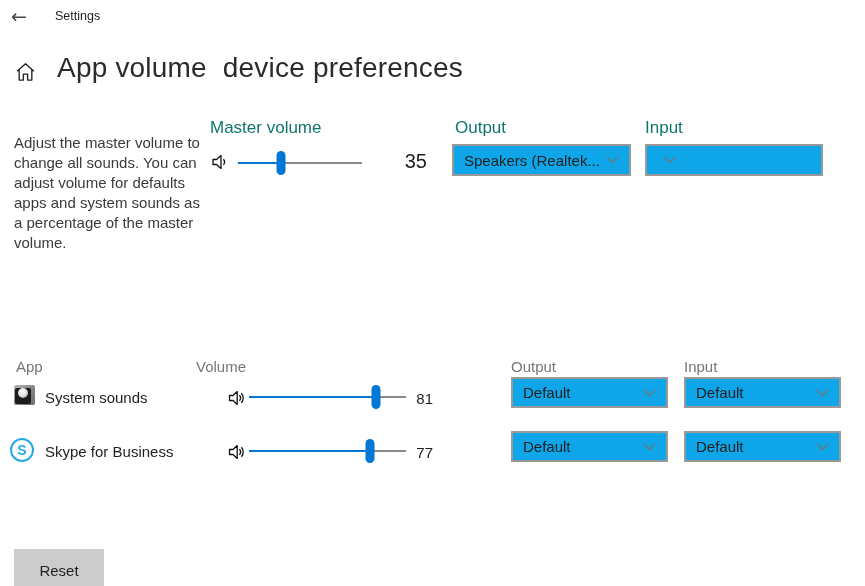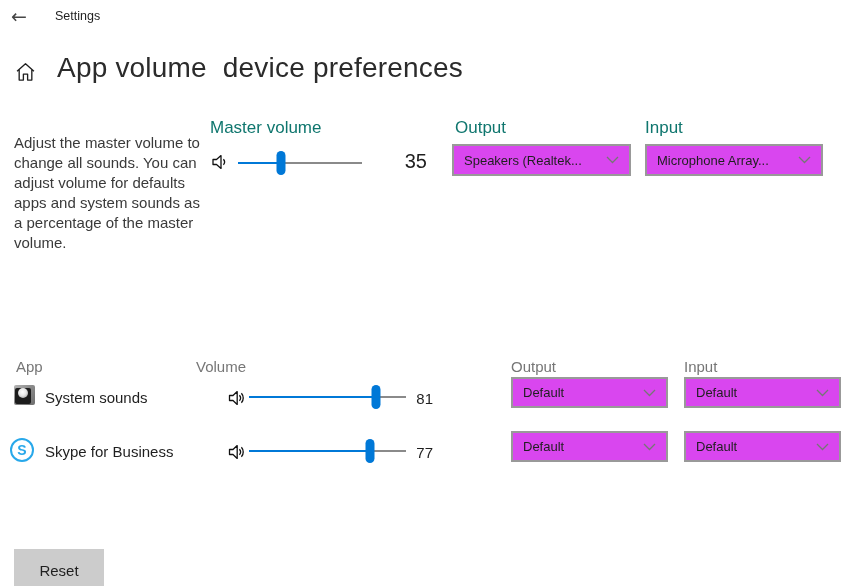--- a/index.html
+++ b/index.html
@@ -23,22 +23,22 @@
 
   
   .description { left:14px; top:133px; width:192px; font-size:15px; line-height:20px; color:#3a3a3a; }
 
   
   .field-label { font-size:17px; color:#0f766e; }
   .muted-label { font-size:15px; color:#767676; }
 
   
   .dropdown { display:flex; align-items:center; justify-content:space-between;
-              background:#d946ef; border:2px solid #999999; padding:0 10px 0 10px;
-              font-size:13px; color:#1f1f1f; cursor:default; }
+              background:#0ea5e9; border:2px solid #999999; padding:0 10px 0 10px;
+              font-size:15px; color:#1f1f1f; cursor:default; }
   .dropdown .dd-text { overflow:hidden; white-space:nowrap; }
   .dropdown svg { flex:0 0 auto; margin-left:6px; }
 
   
   .slider { height:26px; cursor:pointer; }
   .slider .track { position:absolute; left:0; right:0; top:12px; height:2px; background:#8a8a8a; }
   .slider .fill  { position:absolute; left:0; top:12px; height:2px; background:#0078d7; width:var(--pct,0%); }
   .slider .thumb { position:absolute; top:1px; width:9px; height:24px; border-radius:4.5px;
                    background:#0078d7; left:var(--pct,0%); transform:translateX(-50%); }
 
@@ -98,21 +98,20 @@
   <div class="abs field-label" style="left:455px; top:118px;">Output</div>
   <div class="abs dropdown" style="left:452px; top:144px; width:179px; height:32px;">
     <span class="dd-text">Speakers (Realtek...</span>
     <svg width="13" height="8" viewBox="0 0 13 8">
       <path d="M1 1 L6.5 6.5 L12 1" fill="none" stroke="#767676" stroke-width="1.3"></path>
     </svg>
   </div>
 
   <div class="abs field-label" style="left:645px; top:118px;">Input</div>
   <div class="abs dropdown" style="left:645px; top:144px; width:178px; height:32px;">
-    <span class="dd-text">Microphone Array...</span>
     <svg width="13" height="8" viewBox="0 0 13 8">
       <path d="M1 1 L6.5 6.5 L12 1" fill="none" stroke="#767676" stroke-width="1.3"></path>
     </svg>
   </div>
 
   <div class="abs muted-label" style="left:16px;  top:358px;">App</div>
   <div class="abs muted-label" style="left:196px; top:358px;">Volume</div>
   <div class="abs muted-label" style="left:511px; top:358px;">Output</div>
   <div class="abs muted-label" style="left:684px; top:358px;">Input</div>
 

